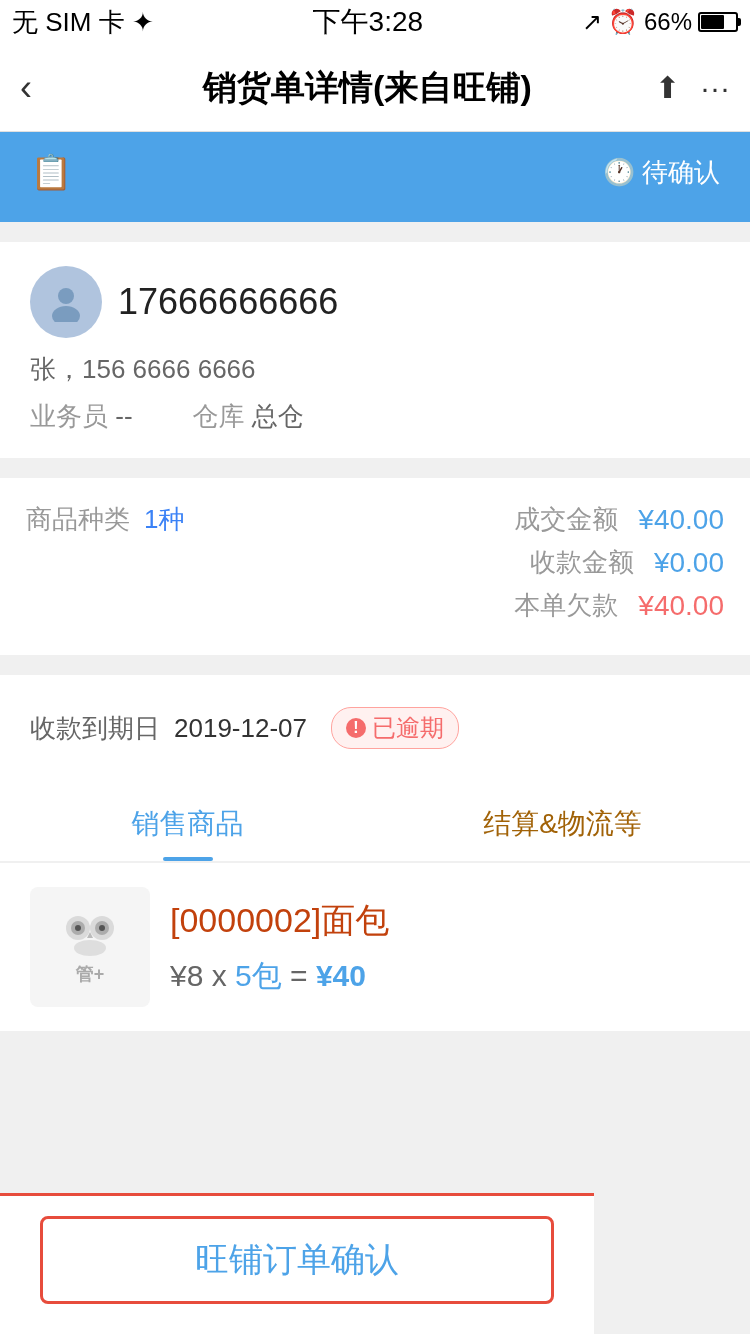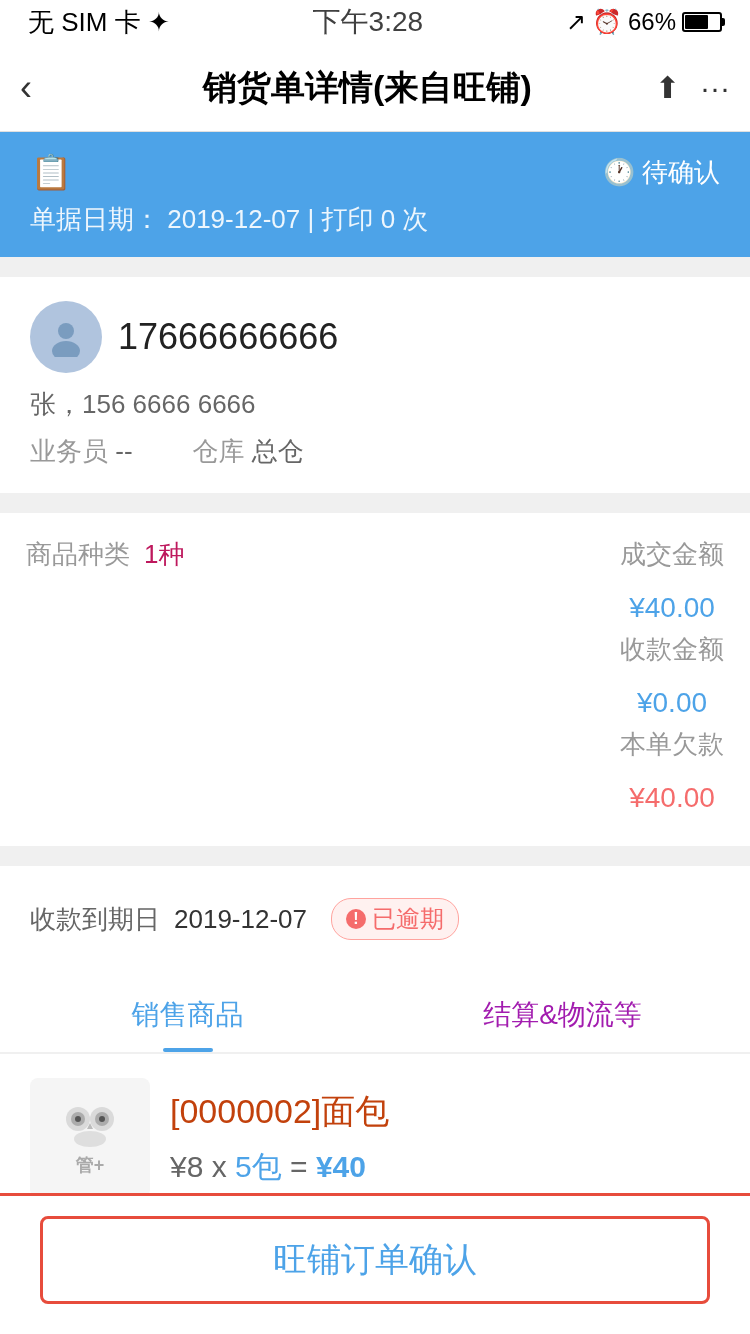--- a/index.html
+++ b/index.html
@@ -13,31 +13,31 @@
     }
 
     
     .status-bar {
       width: 100%;
       height: 44px;
       background: #fff;
       display: flex;
       align-items: center;
       justify-content: space-between;
-      padding: 0 28px;
+      padding: 0 12px;
     }
     .status-left {
       font-size: 26px;
       font-weight: 500;
       color: #000;
     }
     .status-center {
       font-size: 28px;
       font-weight: 500;
-      color: #404040;
+      color: #000000;
     }
     .status-right {
       display: flex;
       align-items: center;
       gap: 6px;
       font-size: 24px;
       color: #000;
     }
     .battery-icon {
       width: 40px;
@@ -192,32 +192,31 @@
       display: flex;
       align-items: center;
       gap: 14px;
     }
     .summary-label {
       font-size: 26px;
       color: #999;
     }
     .summary-value {
       font-size: 26px;
-      color: #be185d;
+      color: #3b82f6;
     }
     .summary-right {
       text-align: right;
     }
     .amount-row {
       display: flex;
       justify-content: flex-end;
       align-items: center;
       gap: 20px;
       margin-bottom: 8px;
-      flex-direction: column;
     }
     .amount-label {
       font-size: 26px;
       color: #999;
     }
     .amount-value {
       font-size: 28px;
       font-weight: 500;
     }
     .amount-blue { color: #4da3e8; }
@@ -271,21 +270,21 @@
     }
     .tabs-bar {
       display: flex;
       border-bottom: 2px solid #f0f0f0;
     }
     .tab-item {
       flex: 1;
       text-align: center;
       padding: 24px 0 18px;
       font-size: 28px;
-      color: #a21caf;
+      color: #a16207;
       cursor: pointer;
       position: relative;
     }
     .tab-item.active {
       color: #4da3e8;
     }
     .tab-item.active::after {
       content: '';
       position: absolute;
       bottom: 0;
@@ -349,21 +348,21 @@
     .bottom-space {
       background: #f0f0f0;
       height: 260px;
     }
 
     
     .bottom-action {
       position: fixed;
       bottom: 0;
       left: 0;
-      width: 750px;
+      width: 594px;
       background: #fff;
       padding: 20px 40px 30px;
       border-top: 3px solid #e74c3c;
     }
     .confirm-btn {
       width: 100%;
       height: 88px;
       background: #fff;
       border: 3px solid #e74c3c;
       border-radius: 8px;
@@ -403,25 +402,20 @@
 
 <div class="order-header-card">
   <div class="order-header-top">
     <div class="order-id">
       <span>📋</span>
     </div>
     <div class="order-status">
       <span>🕐</span>
       <span>待确认</span>
     </div>
-  </div>
-  <div class="order-date">
-    <span>单据日期：</span>
-    <span>2019-12-07</span>
-    <span>| 打印 0 次</span>
   </div>
 </div>
 
 <div class="info-card">
   <div class="customer-row">
     <div class="avatar">
       <svg width="40" height="40" viewBox="0 0 40 40">
         <circle cx="20" cy="14" r="8" fill="#7a9cbf"></circle>
         <ellipse cx="20" cy="34" rx="14" ry="10" fill="#7a9cbf"></ellipse>
       </svg>

